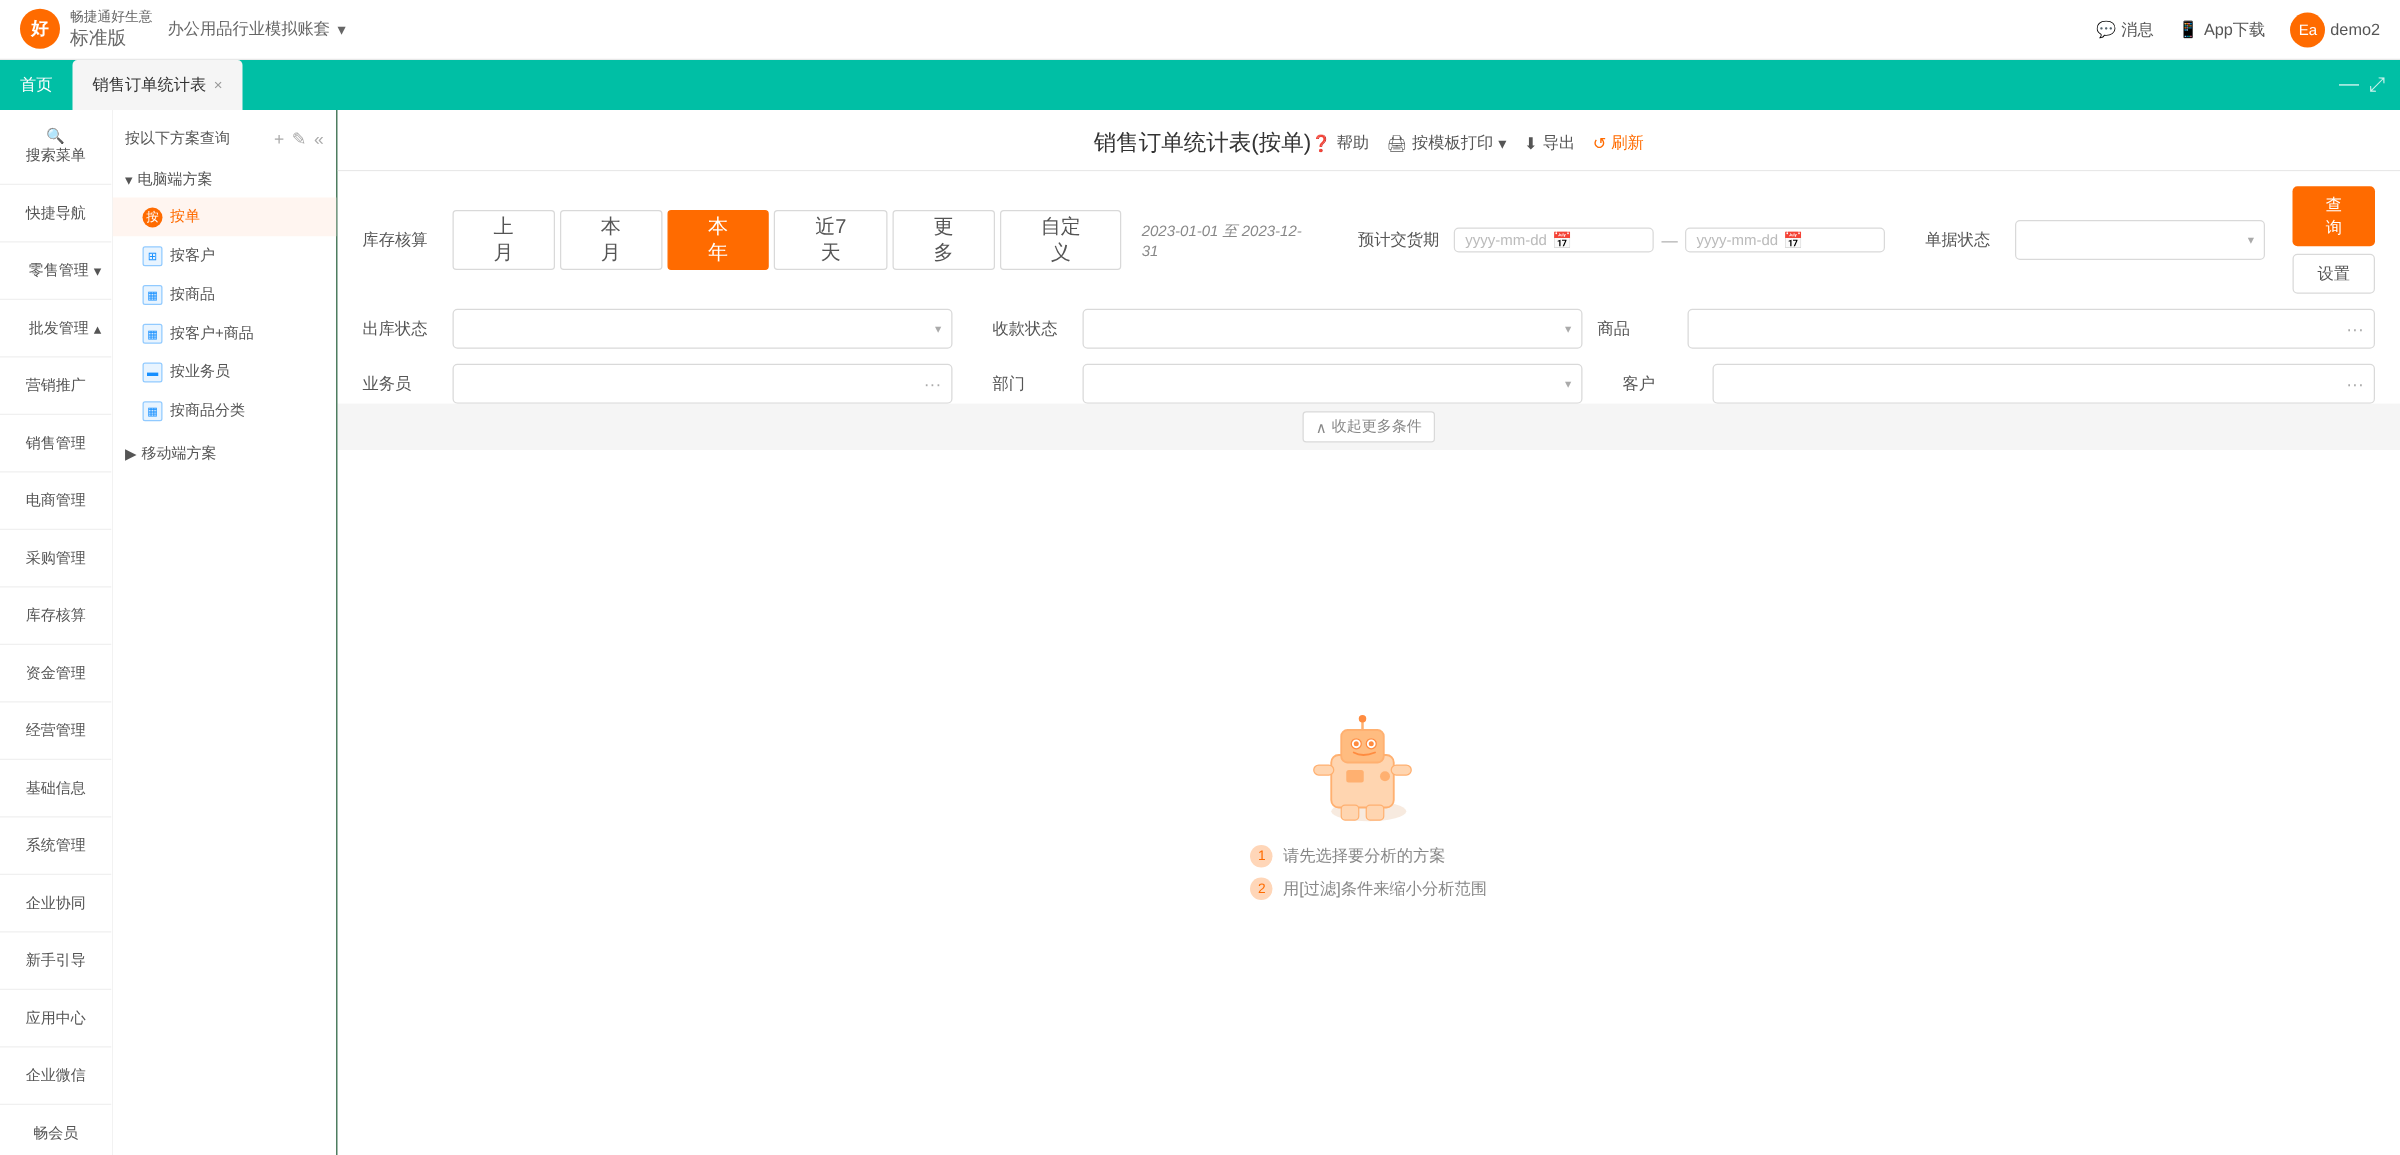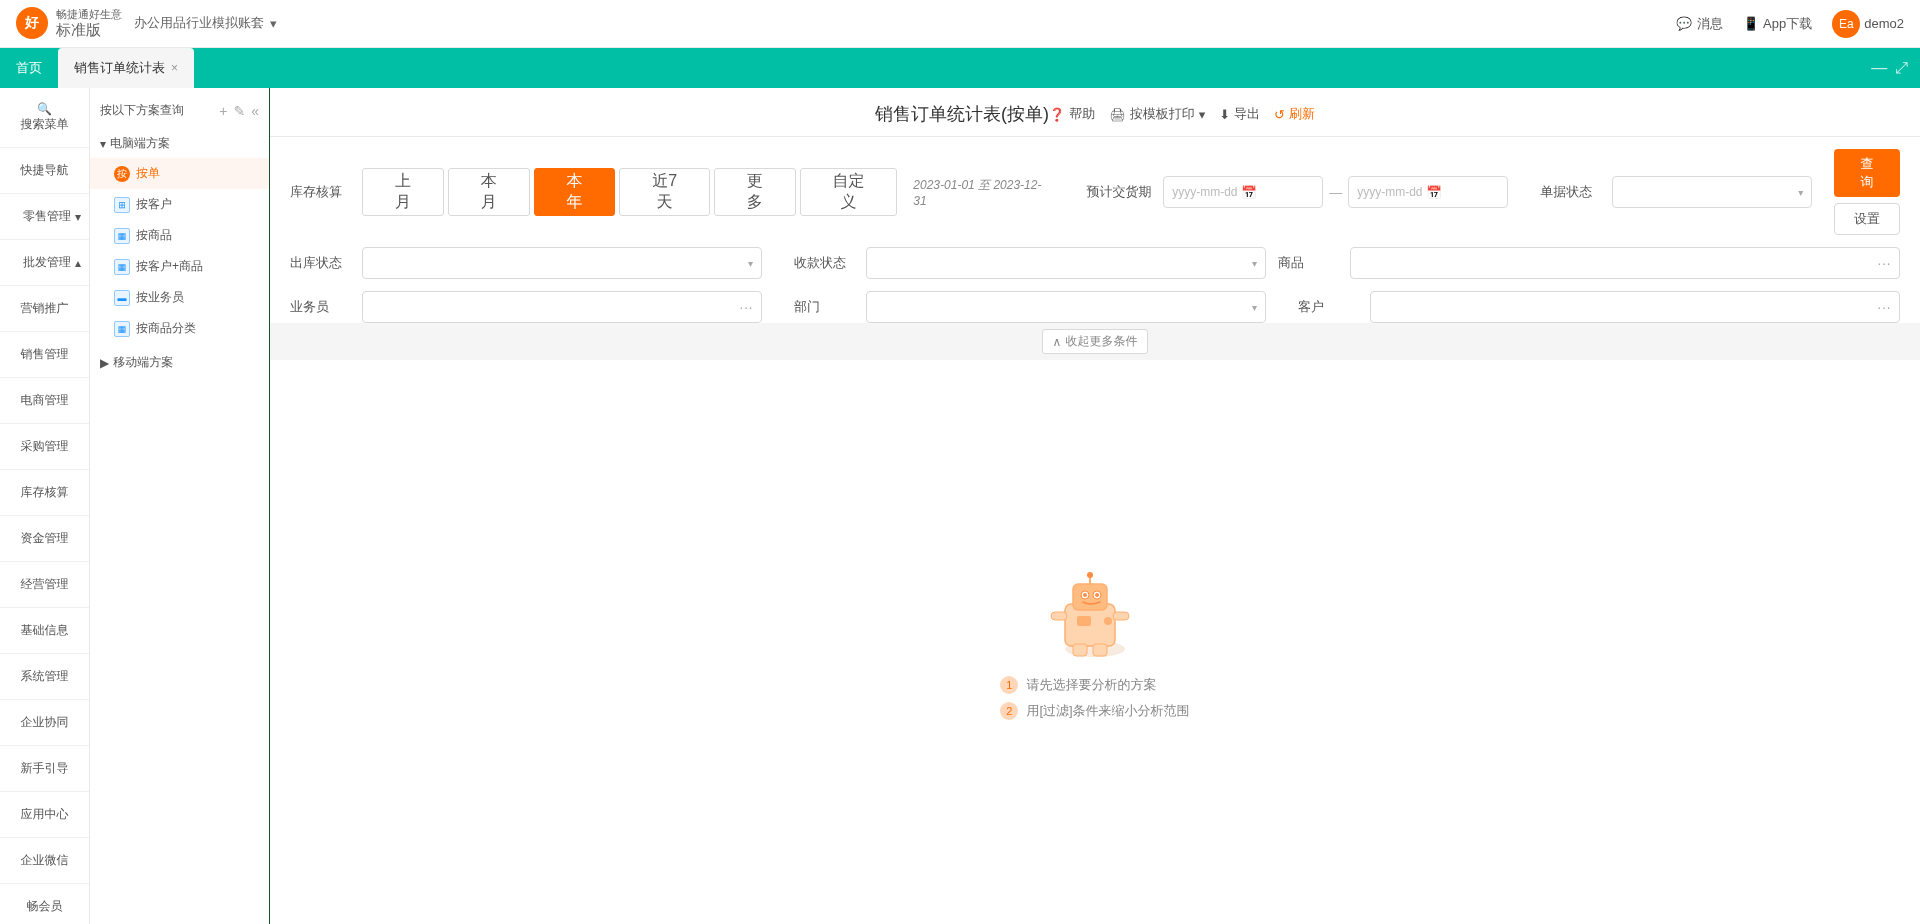--- a/index.html
+++ b/index.html
@@ -173,21 +173,21 @@
       background: #ff6b00;
       border-color: #ff6b00;
       color: white;
     }
     .date-range-wrapper { display: flex; align-items: center; gap: 6px; }
     .date-input-box {
       display: flex; align-items: center;
       border: 1px solid #d9d9d9;
       border-radius: 4px;
       padding: 0 8px;
-      height: 32px;
+      height: 20px;
       gap: 4px;
       min-width: 160px;
     }
     .date-input-text { color: #bbb; font-size: 12px; }
     .cal-icon { color: #aaa; }
     .filter-select-box {
       display: flex; align-items: center;
       border: 1px solid #d9d9d9;
       border-radius: 4px;
       padding: 0 8px;

